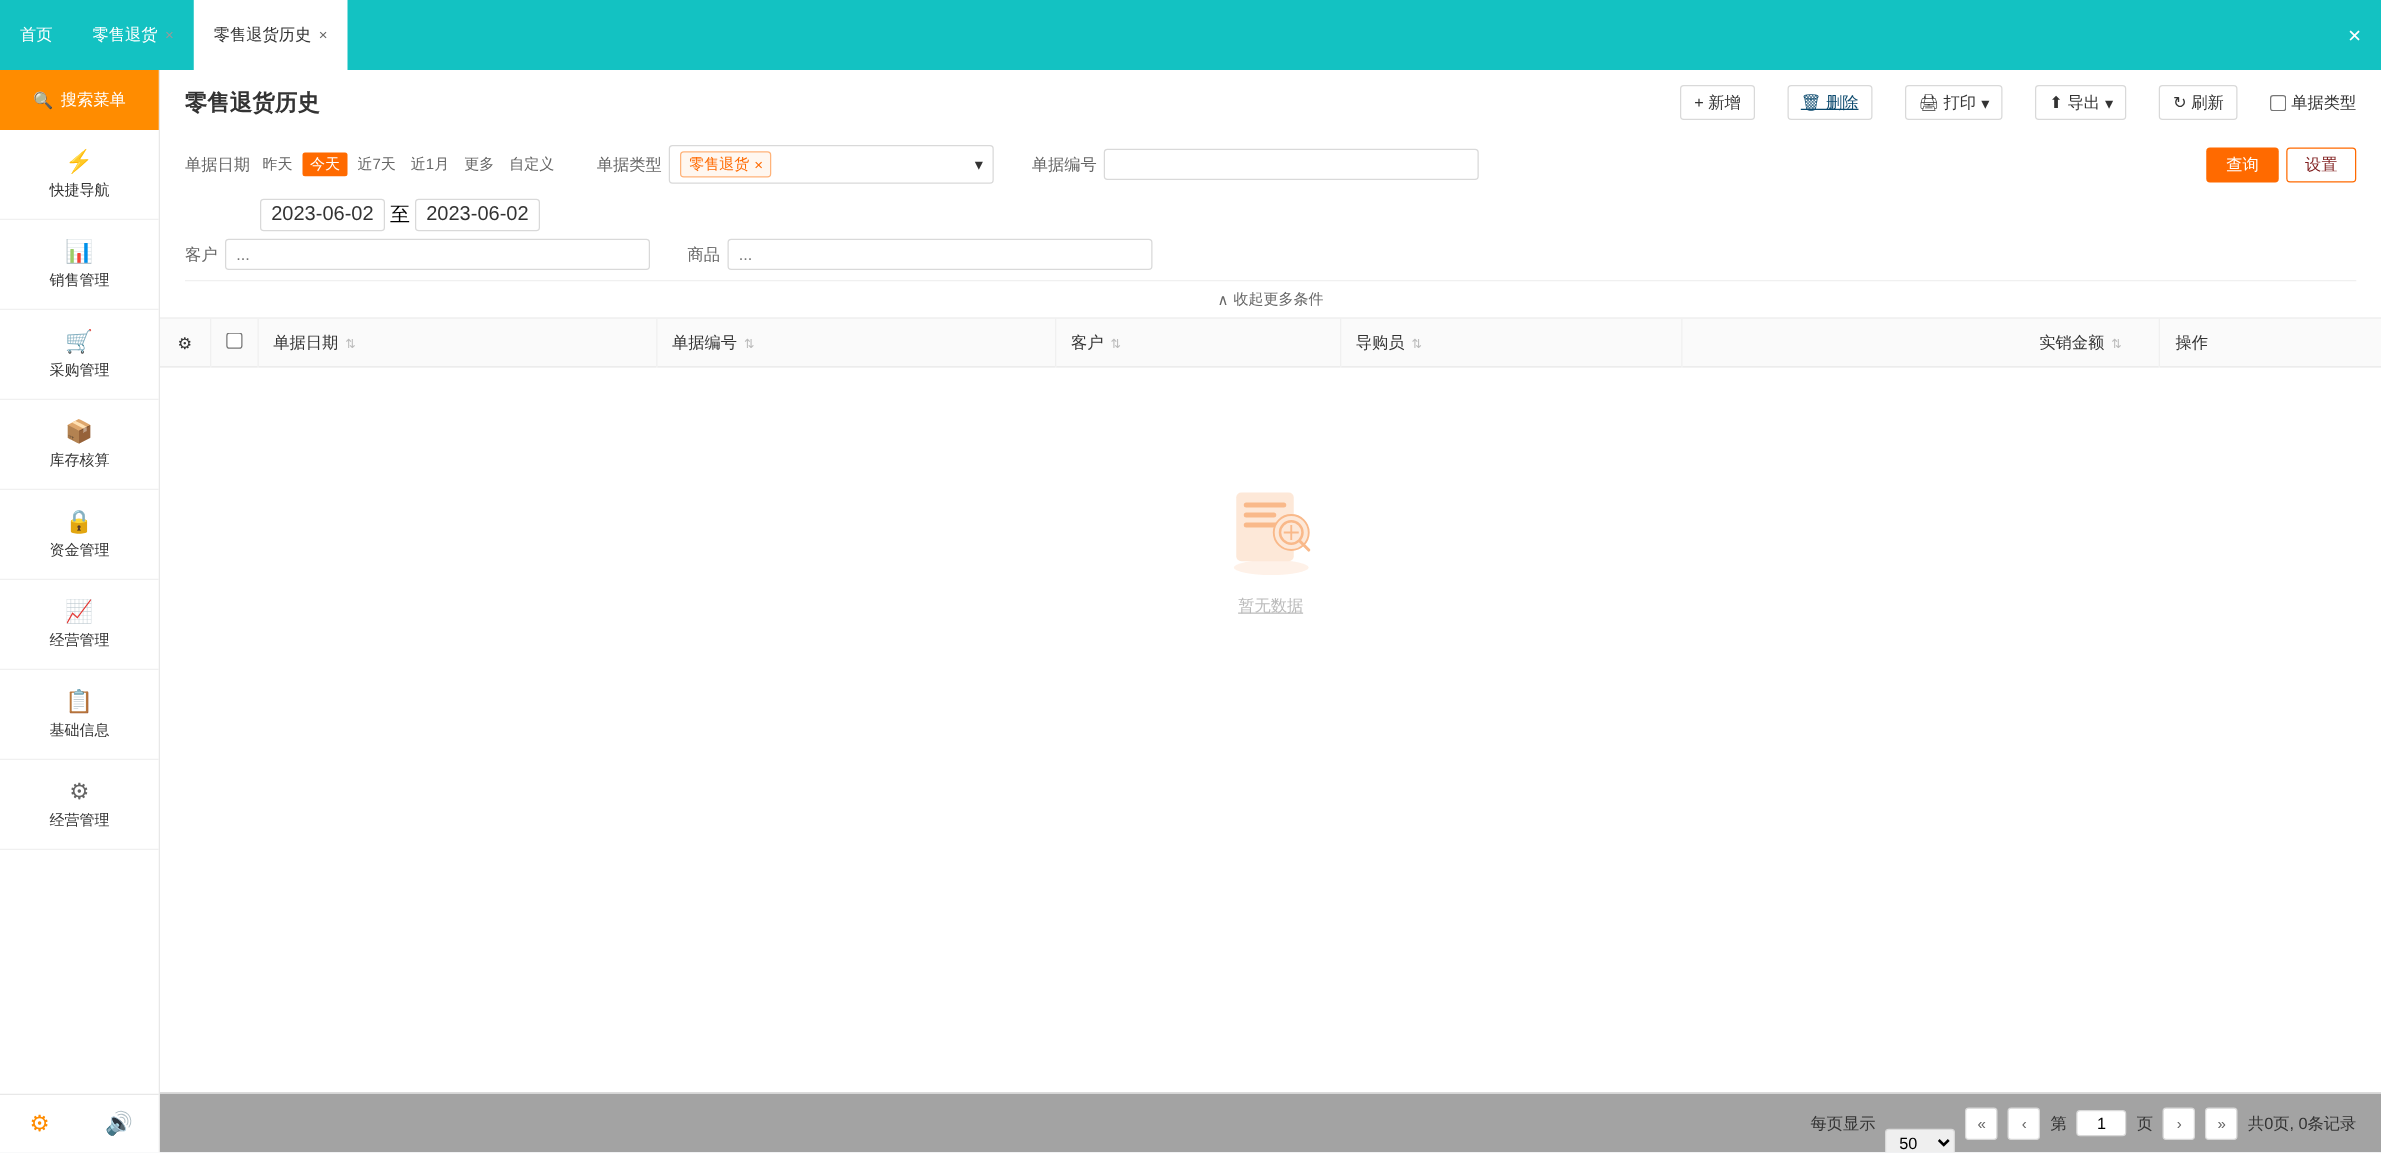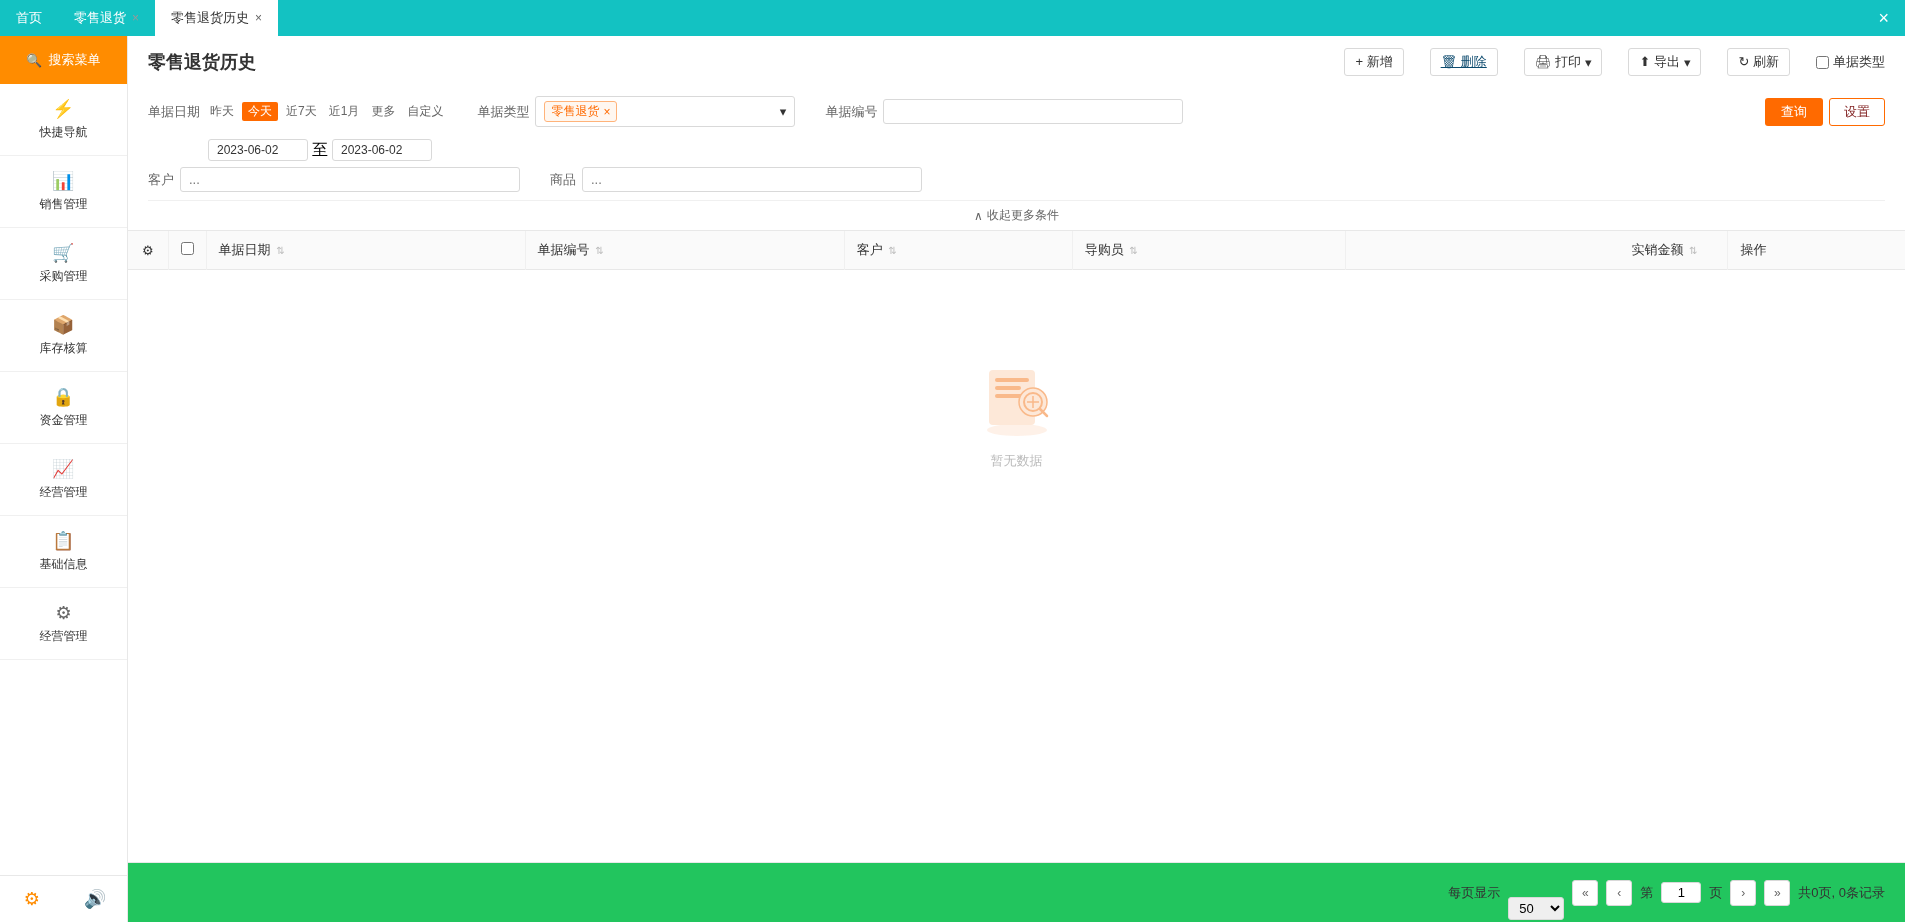--- a/index.html
+++ b/index.html
@@ -1,20 +1,20 @@
 <!DOCTYPE html>
 <html><head>
   <meta charset="utf-8">
   <style>
     * { box-sizing: border-box; margin: 0; padding: 0; font-family: 'Microsoft YaHei', Arial, sans-serif; }
     body { width: 1905px; height: 922px; overflow: hidden; display: flex; flex-direction: column; background: #f0f2f5; }
 
     
     .top-bar {
-      height: 36px;
+      height: 56px;
       background: #13c2c2;
       display: flex;
       align-items: center;
       flex-shrink: 0;
     }
     .top-bar .tab {
       height: 100%;
       display: flex;
       align-items: center;
       padding: 0 16px;
@@ -215,21 +215,21 @@
     .date-input-row {
       display: flex;
       align-items: center;
       gap: 4px;
       margin-top: 4px;
     }
     .date-input {
       border: 1px solid #d9d9d9;
       border-radius: 3px;
       padding: 3px 8px;
-      font-size: 12px;
+      font-size: 16px;
       color: #333;
       width: 100px;
     }
     .filter-select {
       border: 1px solid #d9d9d9;
       border-radius: 3px;
       padding: 4px 8px;
       font-size: 13px;
       color: #333;
       min-width: 200px;
@@ -308,31 +308,32 @@
 
     
     .empty-state {
       display: flex;
       flex-direction: column;
       align-items: center;
       justify-content: center;
       padding: 80px 0;
       color: #bbb;
       font-size: 13px;
+      text-decoration: underline;
     }
     .empty-icon {
       width: 100px;
       height: 90px;
       margin-bottom: 12px;
     }
 
     
     .pagination-bar {
-      height: 60px;
-      background: #22c55e;
+      height: 48px;
+      background: #a3a3a3;
       border-top: 1px solid #e8e8e8;
       display: flex;
       align-items: center;
       justify-content: flex-end;
       padding: 0 20px;
       gap: 8px;
       font-size: 13px;
       color: #333;
       flex-shrink: 0;
     }

